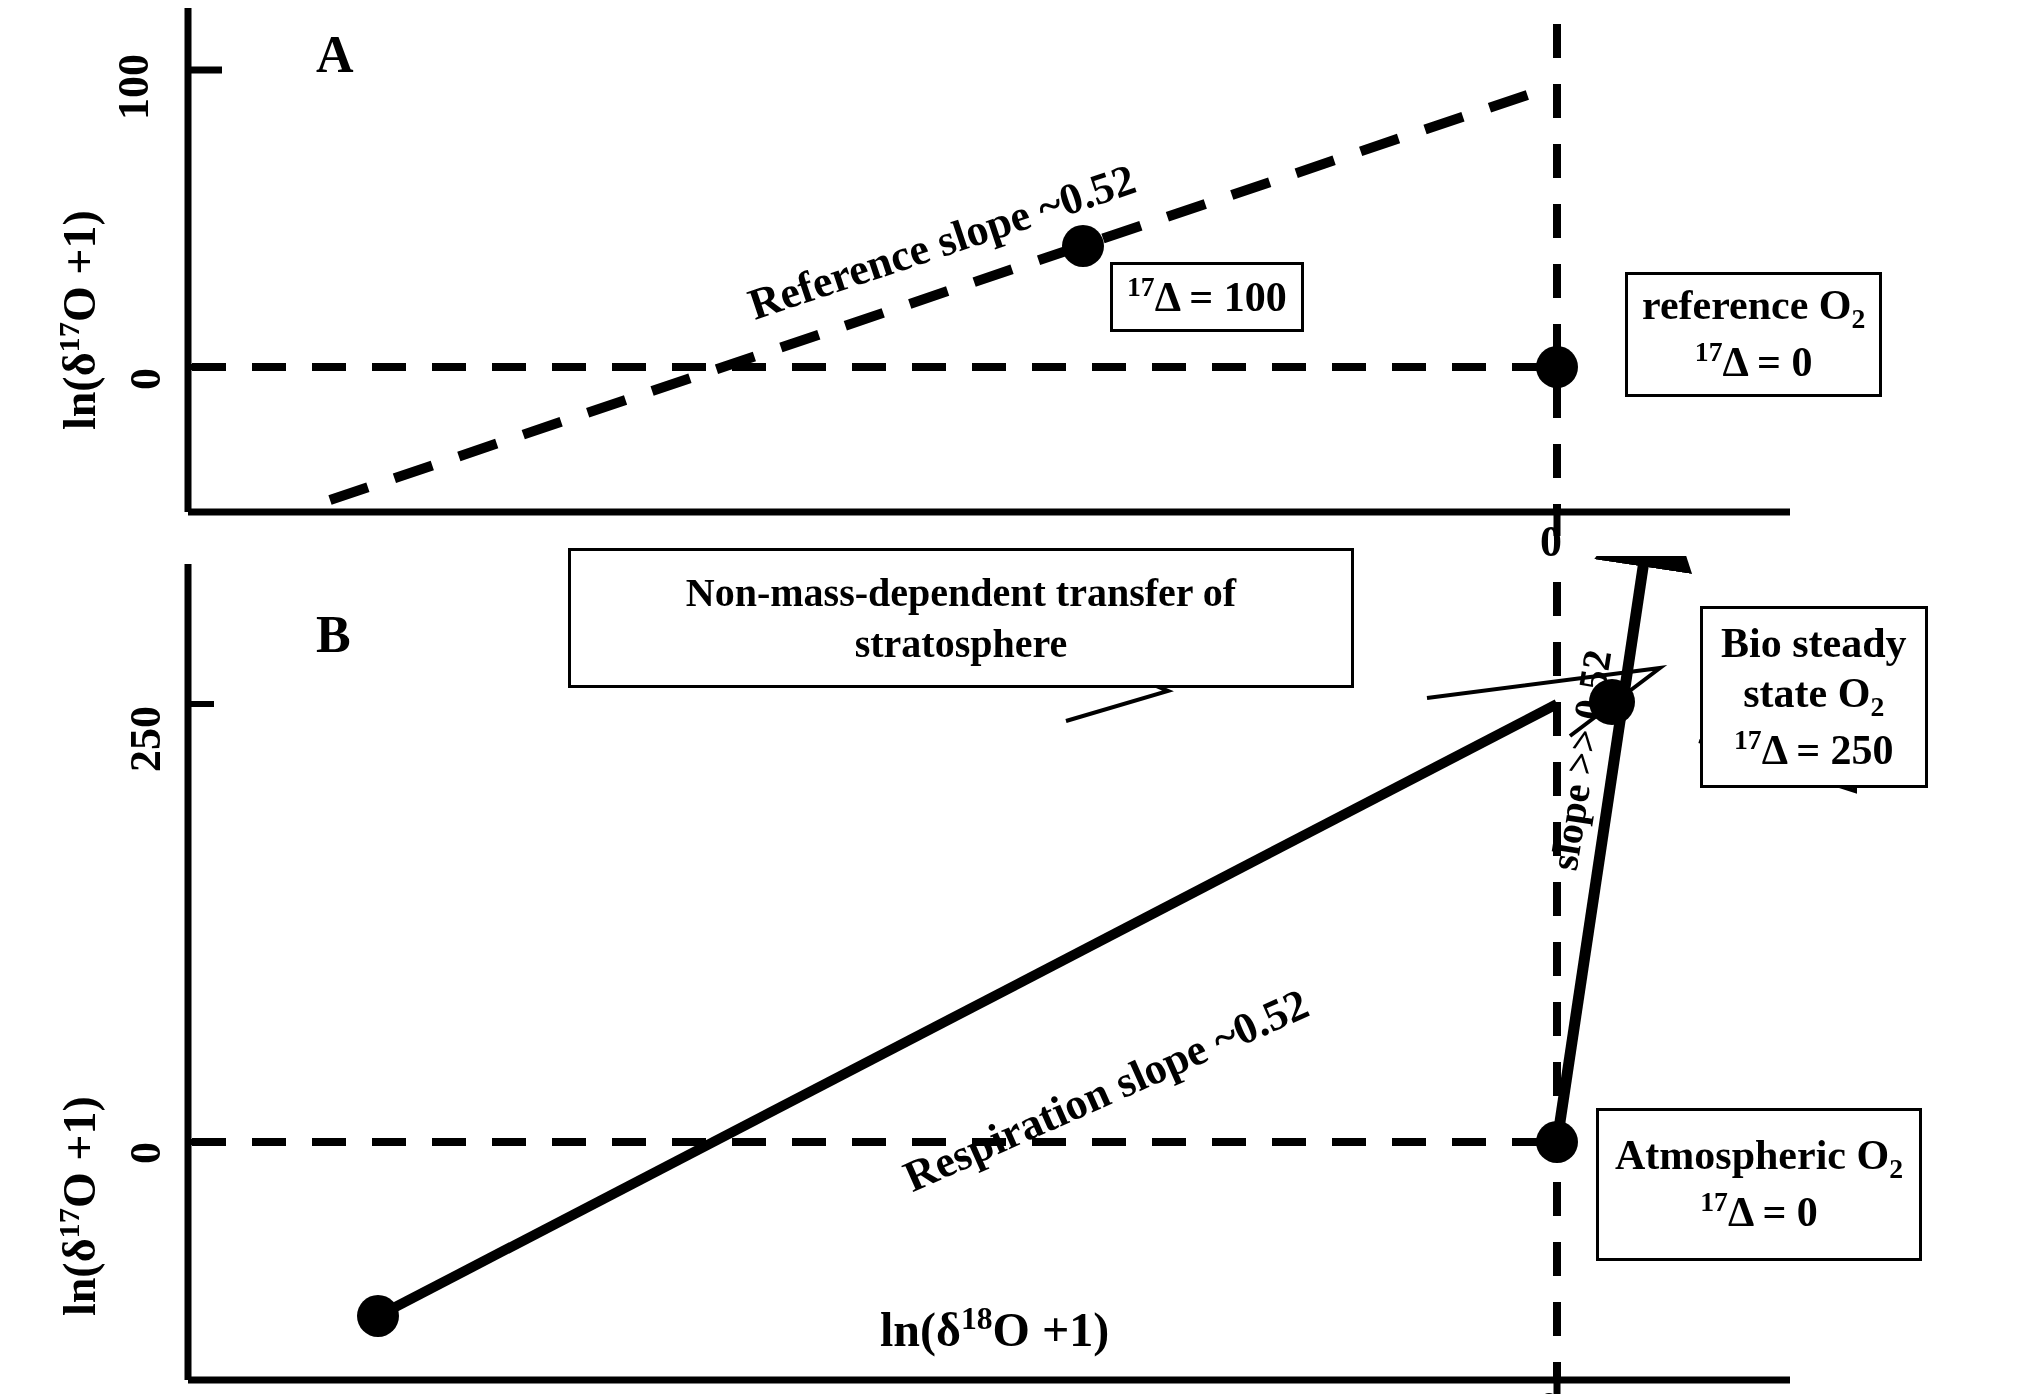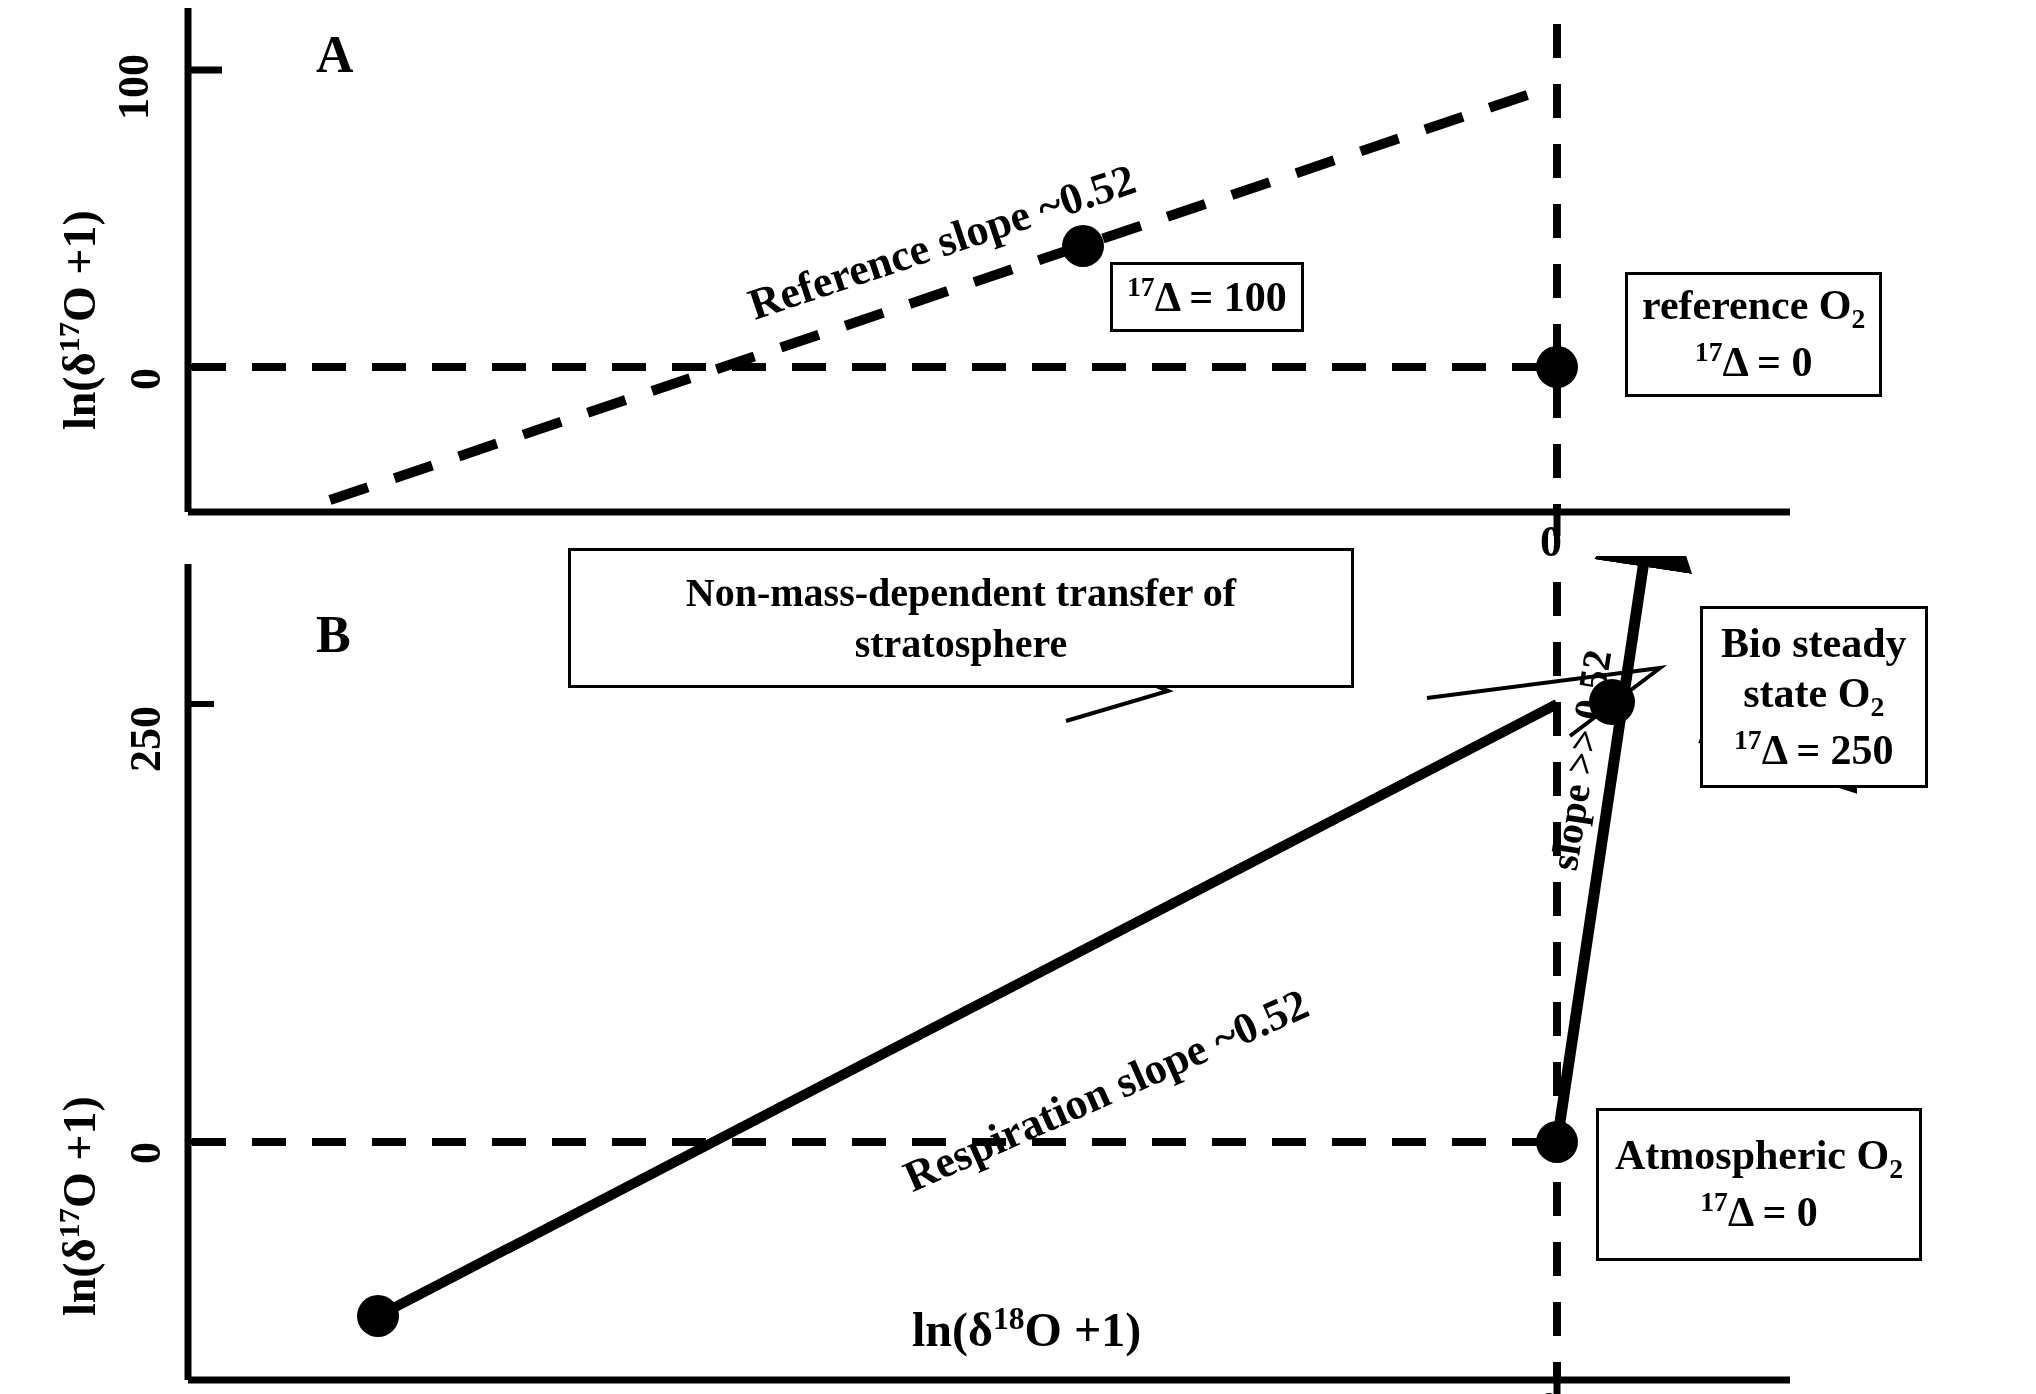--- a/index.html
+++ b/index.html
@@ -160,21 +160,21 @@
 
     <div class="lbl panel-letter" style="left:316px; top:48px;">B</div>
 
     <div class="lbl ylab" style="left:52px; top:760px;">ln(δ<span class="sup">17</span>O +1)</div>
 
     <div class="lbl axis-num" style="left:120px; top:216px; transform-origin:0 0; transform:rotate(-90deg);">250</div>
     <div class="lbl axis-num" style="left:120px; top:608px; transform-origin:0 0; transform:rotate(-90deg);">0</div>
 
     <div class="lbl axis-num" style="left:1538px; top:826px;">0</div>
 
-    <div class="lbl xlabel" style="left:912px; top:744px;">ln(δ<span class="sup">18</span>O +1)</div>
+    <div class="lbl xlabel" style="left:880px; top:744px;">ln(δ<span class="sup">18</span>O +1)</div>
 
     <div class="lbl rot-ref" style="left:896px; top:600px; transform:rotate(-24deg);">Respiration slope ~0.52</div>
 
     <div class="lbl rot-ref" style="left:1540px; top:310px; transform-origin:0 0; transform:rotate(-81deg); font-size:40px;">slope &gt;&gt; 0.52</div>
 
     <div class="lbl boxed callout" style="left:568px; top:-8px; width:740px; padding:16px 20px;text-align:center;">
       <div>Non-mass-dependent transfer of</div>
       <div>stratosphere</div>
     </div>
 

